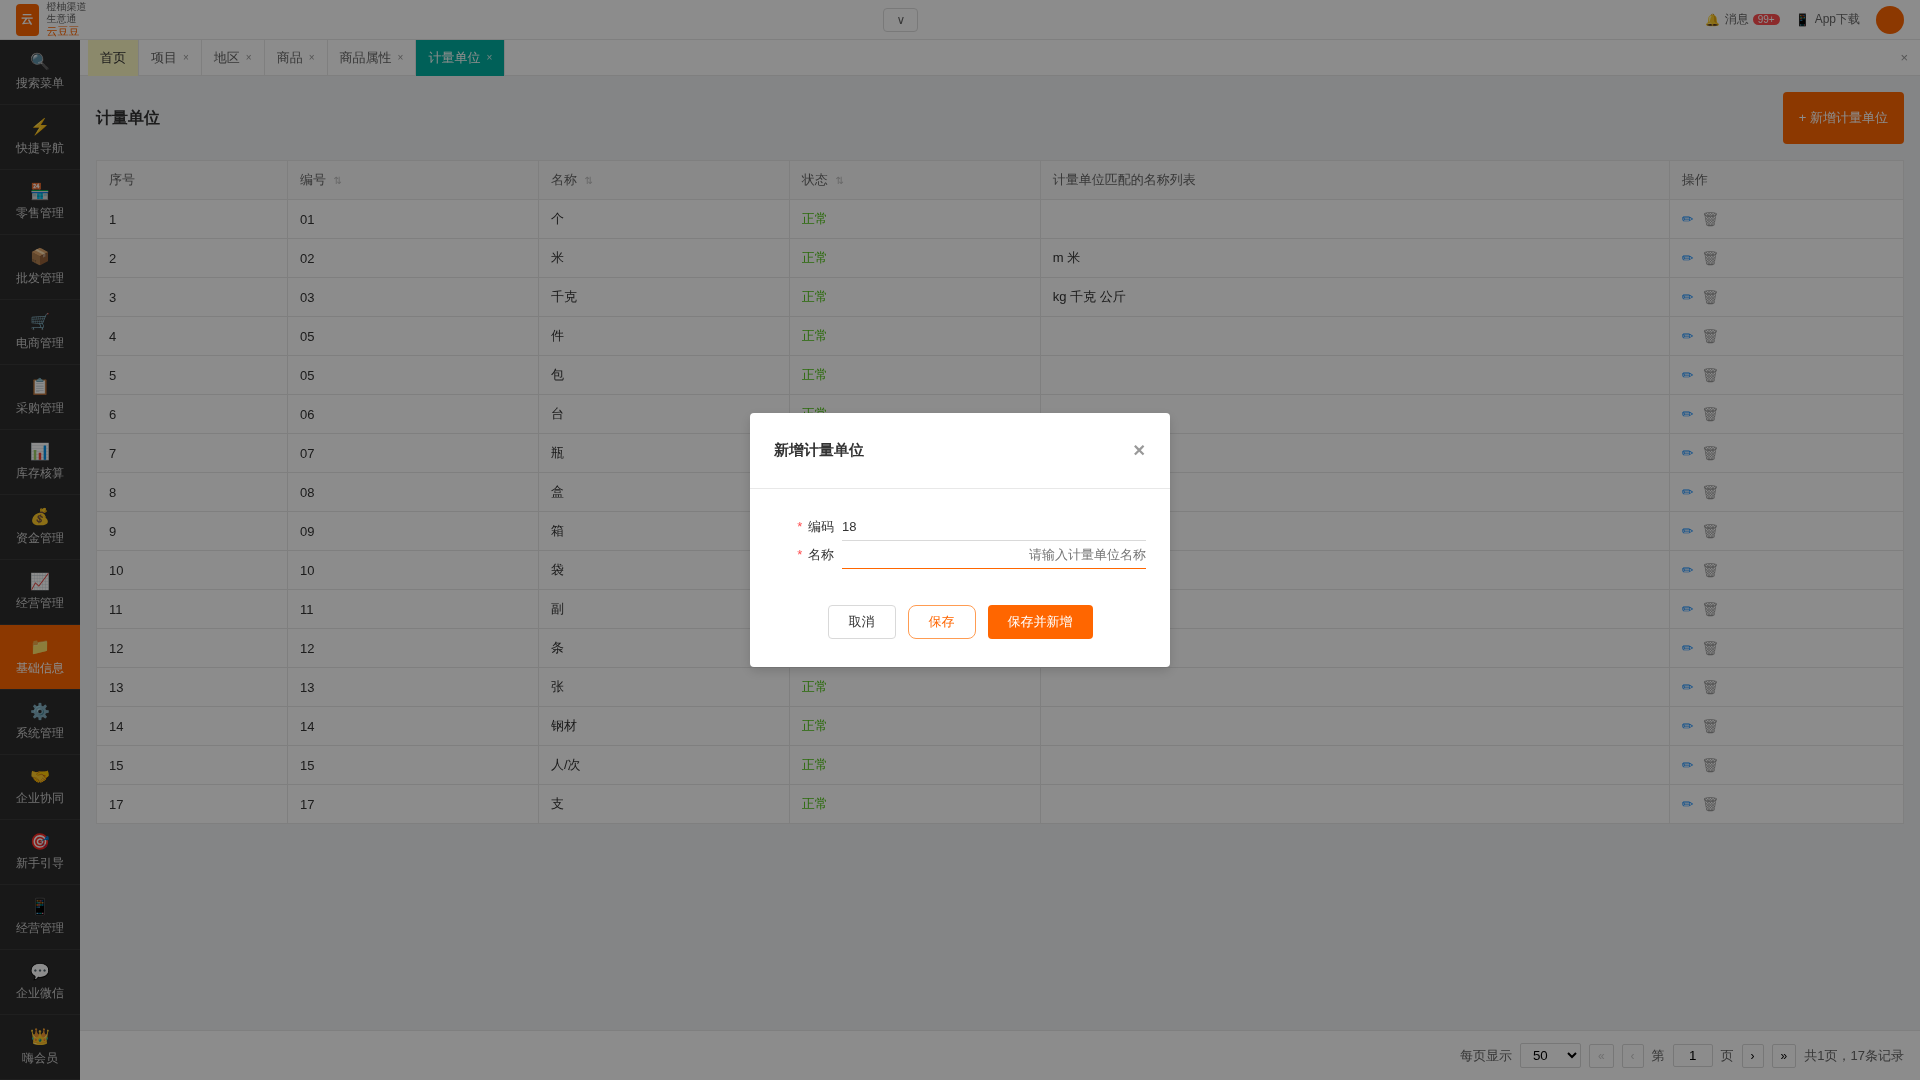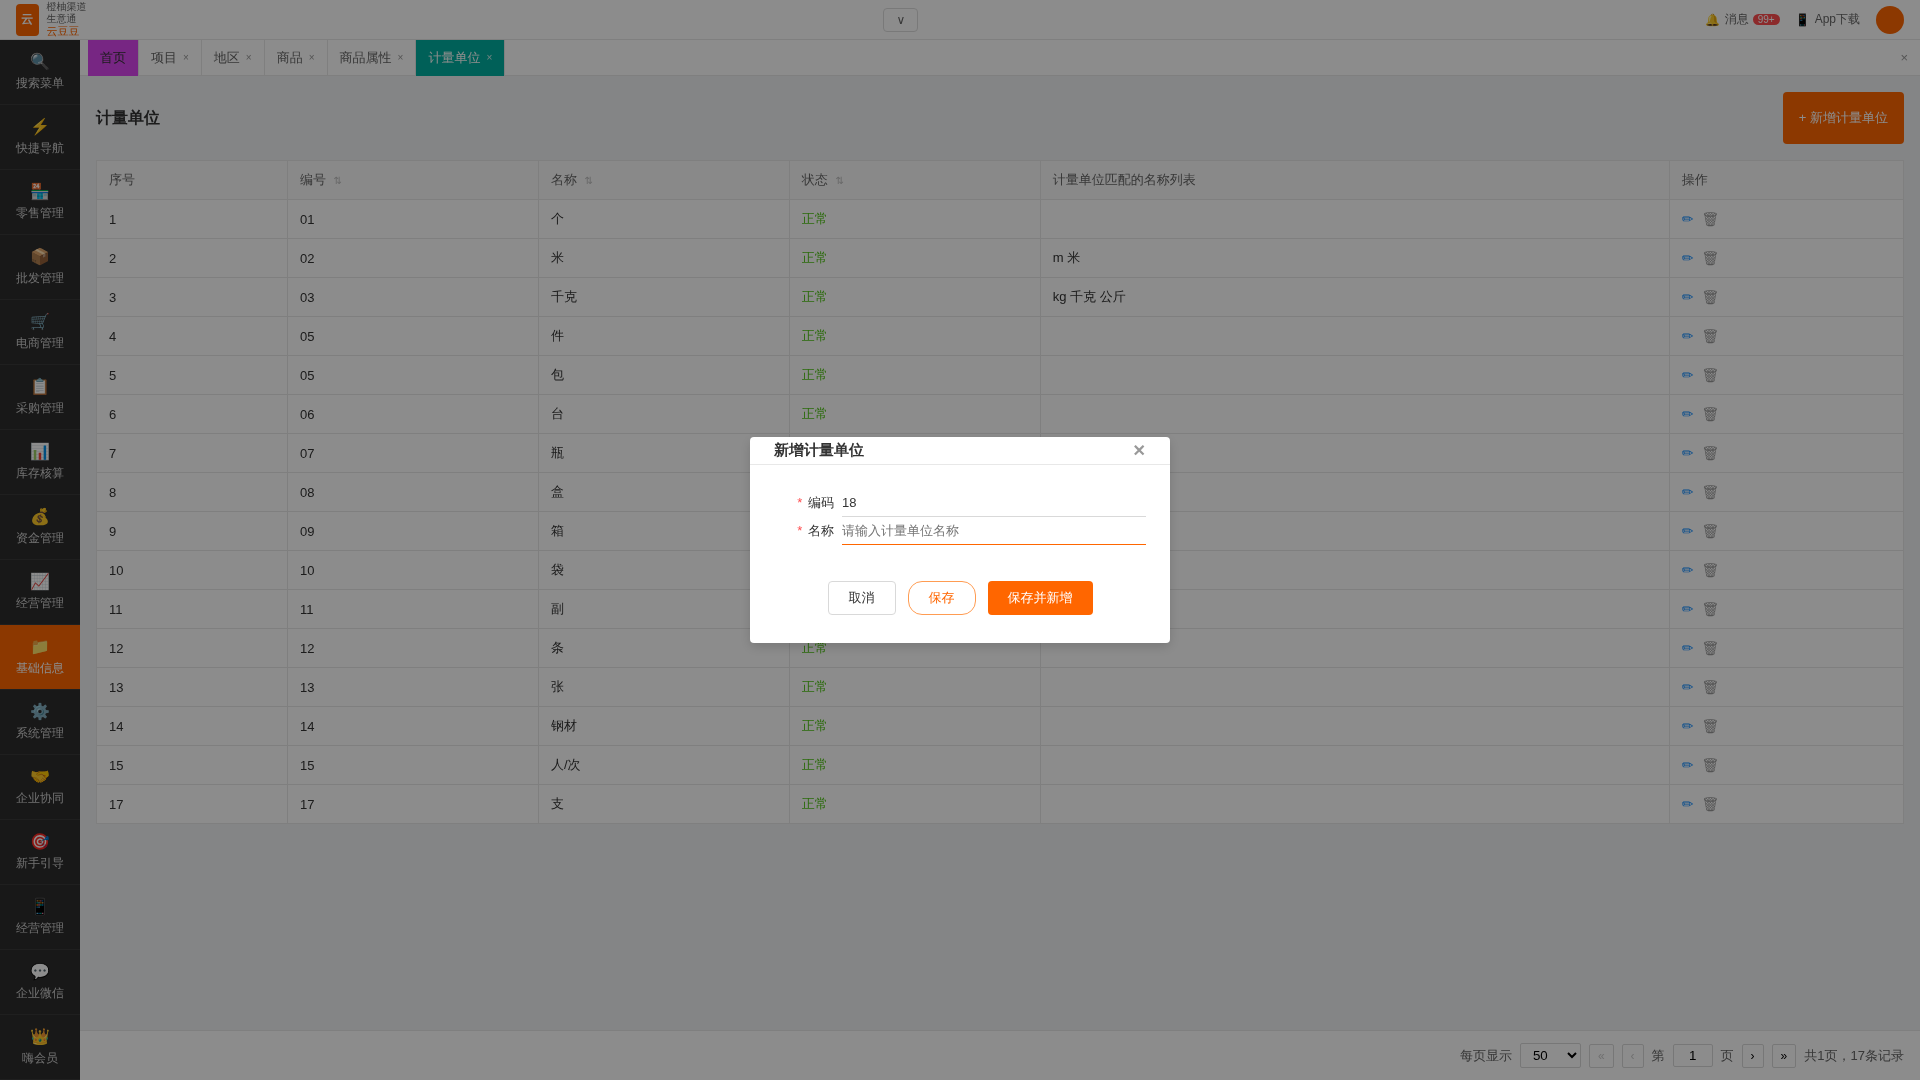--- a/index.html
+++ b/index.html
@@ -154,21 +154,21 @@
       color: #666;
       border-right: 1px solid #e8e8e8;
       gap: 6px;
       white-space: nowrap;
     }
     .tab-item.active {
       background: #00b0a0;
       color: #fff;
     }
     .tab-item.home {
-      background: #d946ef;
+      background: #fef9c3;
       color: #333;
     }
     .tab-close {
       font-size: 10px;
       color: #999;
       cursor: pointer;
     }
     .tab-item.active .tab-close {
       color: rgba(255,255,255,0.8);
     }
@@ -301,21 +301,21 @@
       justify-content: center;
       z-index: 1000;
     }
     .modal {
       background: #fff;
       border-radius: 4px;
       width: 420px;
       box-shadow: 0 4px 12px rgba(0,0,0,0.15);
     }
     .modal-header {
-      padding: 4px 24px;
+      padding: 28px 24px;
       border-bottom: 1px solid #e8e8e8;
       display: flex;
       align-items: center;
       justify-content: space-between;
       font-size: 15px;
       font-weight: bold;
     }
     .modal-close {
       cursor: pointer;
       color: #999;
@@ -344,40 +344,41 @@
       flex: 1;
       border: none;
       border-bottom: 1px solid #d9d9d9;
       padding: 6px 0;
       font-size: 13px;
       outline: none;
       color: #333;
     }
     .form-input.name-input {
       border-bottom-color: #ff6600;
+      text-align: right;
     }
     .modal-footer {
       padding: 12px 24px 28px;
       display: flex;
       justify-content: center;
       gap: 12px;
     }
     .btn-cancel {
       padding: 7px 20px;
       border: 1px solid #d9d9d9;
       border-radius: 4px;
       background: #fff;
       cursor: pointer;
       font-size: 13px;
       color: #333;
     }
     .btn-save {
       padding: 7px 20px;
       border: 1px solid #ff9c52;
-      border-radius: 14px;
+      border-radius: 8px;
       background: #fff;
       cursor: pointer;
       font-size: 13px;
       color: #ff6600;
     }
     .btn-save-new {
       padding: 7px 20px;
       border: none;
       border-radius: 4px;
       background: #ff6600;

